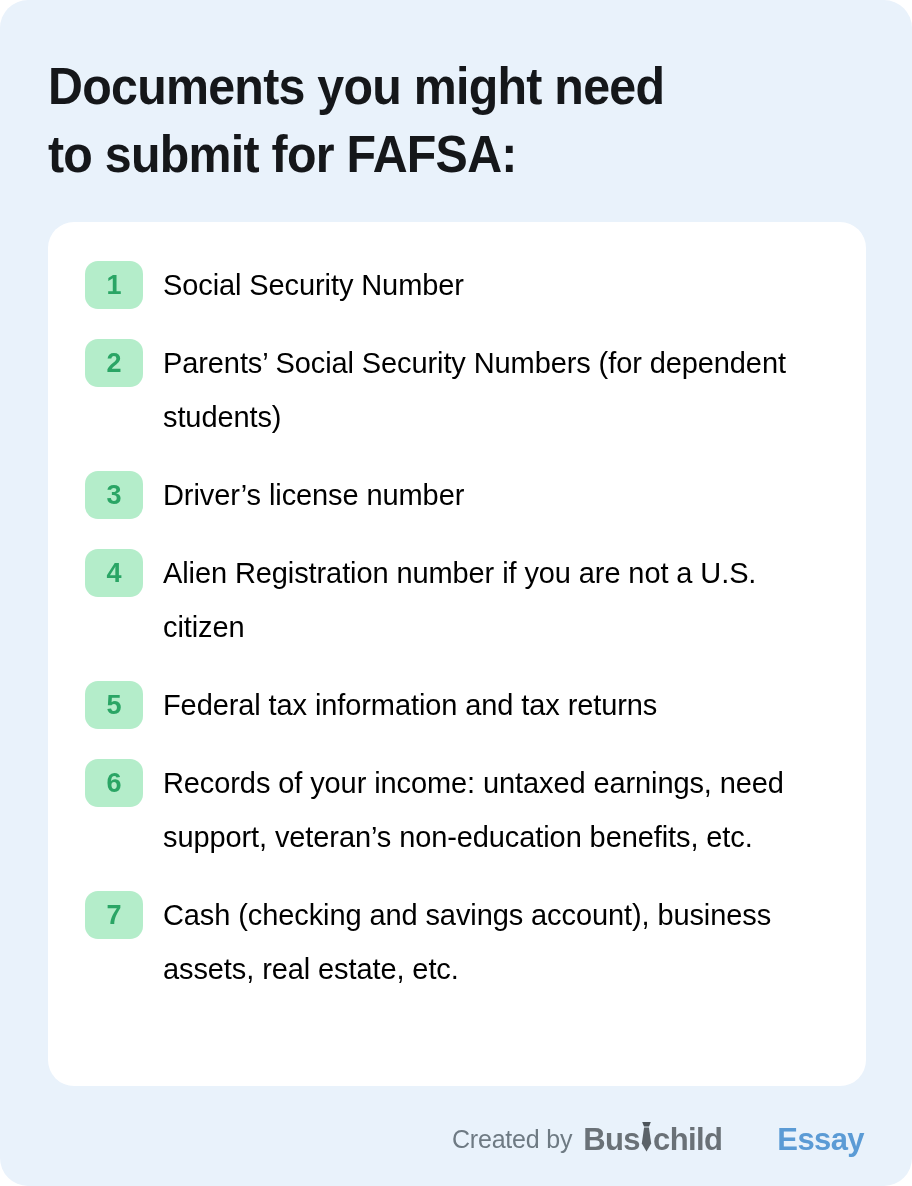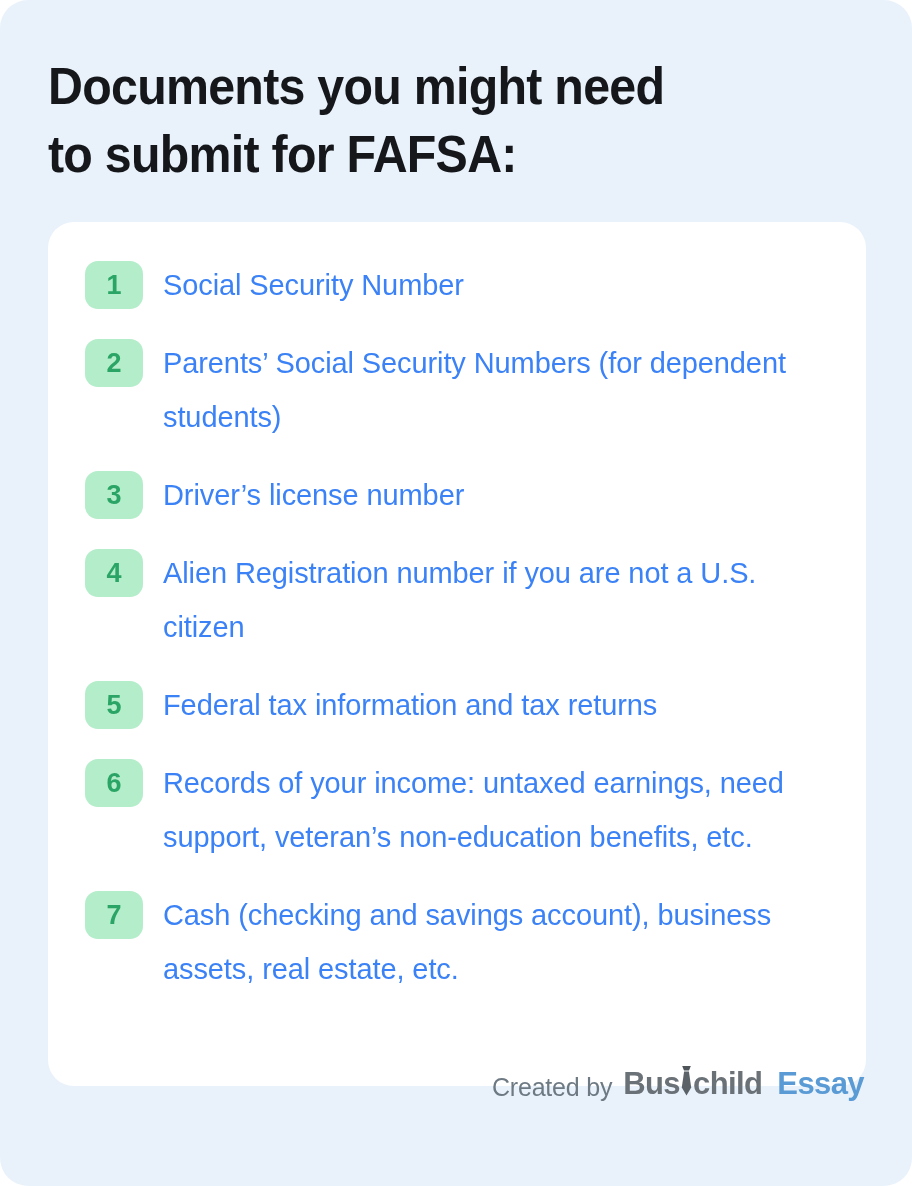--- a/index.html
+++ b/index.html
@@ -79,48 +79,49 @@
     align-items: center;
     justify-content: center;
     margin-top: 3px;
   }
 
   .item-text {
     margin-left: 20px;
     font-family: "Liberation Sans", sans-serif;
     font-size: 29px;
     line-height: 54px;
-    color: #3b82f6;
+    color: #000000;
     letter-spacing: -0.1px;
     max-width: 660px;
   }
 
   .footer {
     position: absolute;
     right: 48px;
-    top: 1064px;
-    display: flex;
-    align-items: flex-end;
+    top: 1120px;
+    display: flex;
+    align-items: center;
   }
 
   .created-by {
     font-family: "Liberation Sans", sans-serif;
     font-size: 25px;
     color: #6e7a83;
     letter-spacing: -0.2px;
   }
 
   .brand {
     display: flex;
     align-items: baseline;
     margin-left: 11px;
     font-family: "Liberation Sans", sans-serif;
     font-size: 31px;
     font-weight: 700;
     letter-spacing: -0.6px;
+    gap: 40px;
   }
 
   .brand-business {
     color: #6a7177;
     display: inline-flex;
     align-items: baseline;
   }
 
   .brand-tie {
     position: relative;

